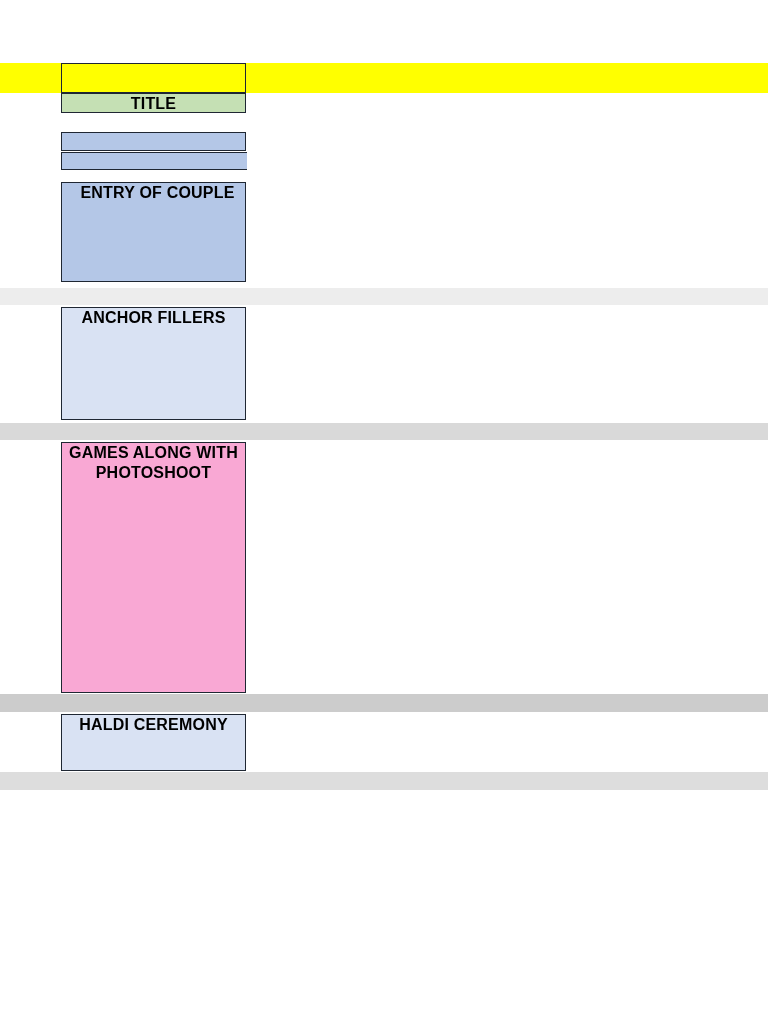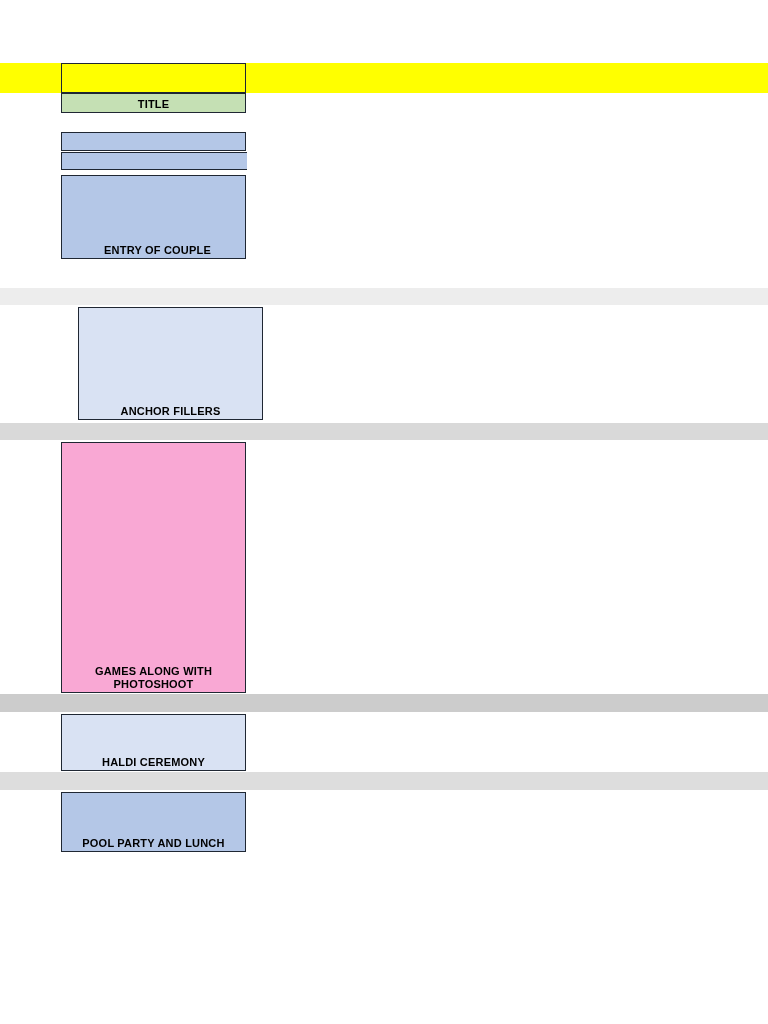--- a/index.html
+++ b/index.html
@@ -34,26 +34,26 @@
   }
 
   
   .cell {
     position: absolute;
     left: 61px;
     width: 185px;
     box-sizing: border-box;
     border: 1.6px solid #1f2733;
     display: flex;
-    align-items: flex-end;
+    align-items: flex-start;
     justify-content: center;
     text-align: center;
     color: #000000;
     font-weight: bold;
-    font-size: 11px;
+    font-size: 16px;
     letter-spacing: 0.2px;
     line-height: 1.25;
     padding: 0 4px;
   }
 
   
   .cell.no-right-border {
     border-right: none;
     width: 186px;
   }
@@ -106,33 +106,30 @@
 
 
   <div class="cell" style="top: 132px; height: 19px; background: rgb(180, 199, 231);">
     <span class="label"></span>
   </div>
 
   <div class="cell no-right-border" style="top: 152px; height: 18px; background: rgb(180, 199, 231); border-right: none;">
     <span class="label"></span>
   </div>
 
-  <div class="cell" style="top: 175px; height: 84px; background: rgb(180, 199, 231); padding-left: 12px;">
+  <div class="cell" style="top: 182px; height: 100px; background: rgb(180, 199, 231); padding-left: 12px;">
     <span class="label">ENTRY OF COUPLE</span>
   </div>
 
-  <div class="cell" style="top: 307px; height: 113px; background: rgb(217, 226, 243); margin-left: 17px;">
+  <div class="cell" style="top: 307px; height: 113px; background: rgb(217, 226, 243);">
     <span class="label">ANCHOR FILLERS</span>
   </div>
 
   <div class="cell" style="top: 442px; height: 251px; background: #f9a8d4;">
     <span class="label">GAMES ALONG WITH PHOTOSHOOT</span>
   </div>
 
   <div class="cell" style="top: 714px; height: 57px; background: rgb(217, 226, 243);">
     <span class="label">HALDI CEREMONY</span>
   </div>
 
-  <div class="cell" style="top: 792px; height: 60px; background: rgb(180, 199, 231);">
-    <span class="label">POOL PARTY AND LUNCH</span>
-  </div>
 
 </div>
 
 </body></html>

